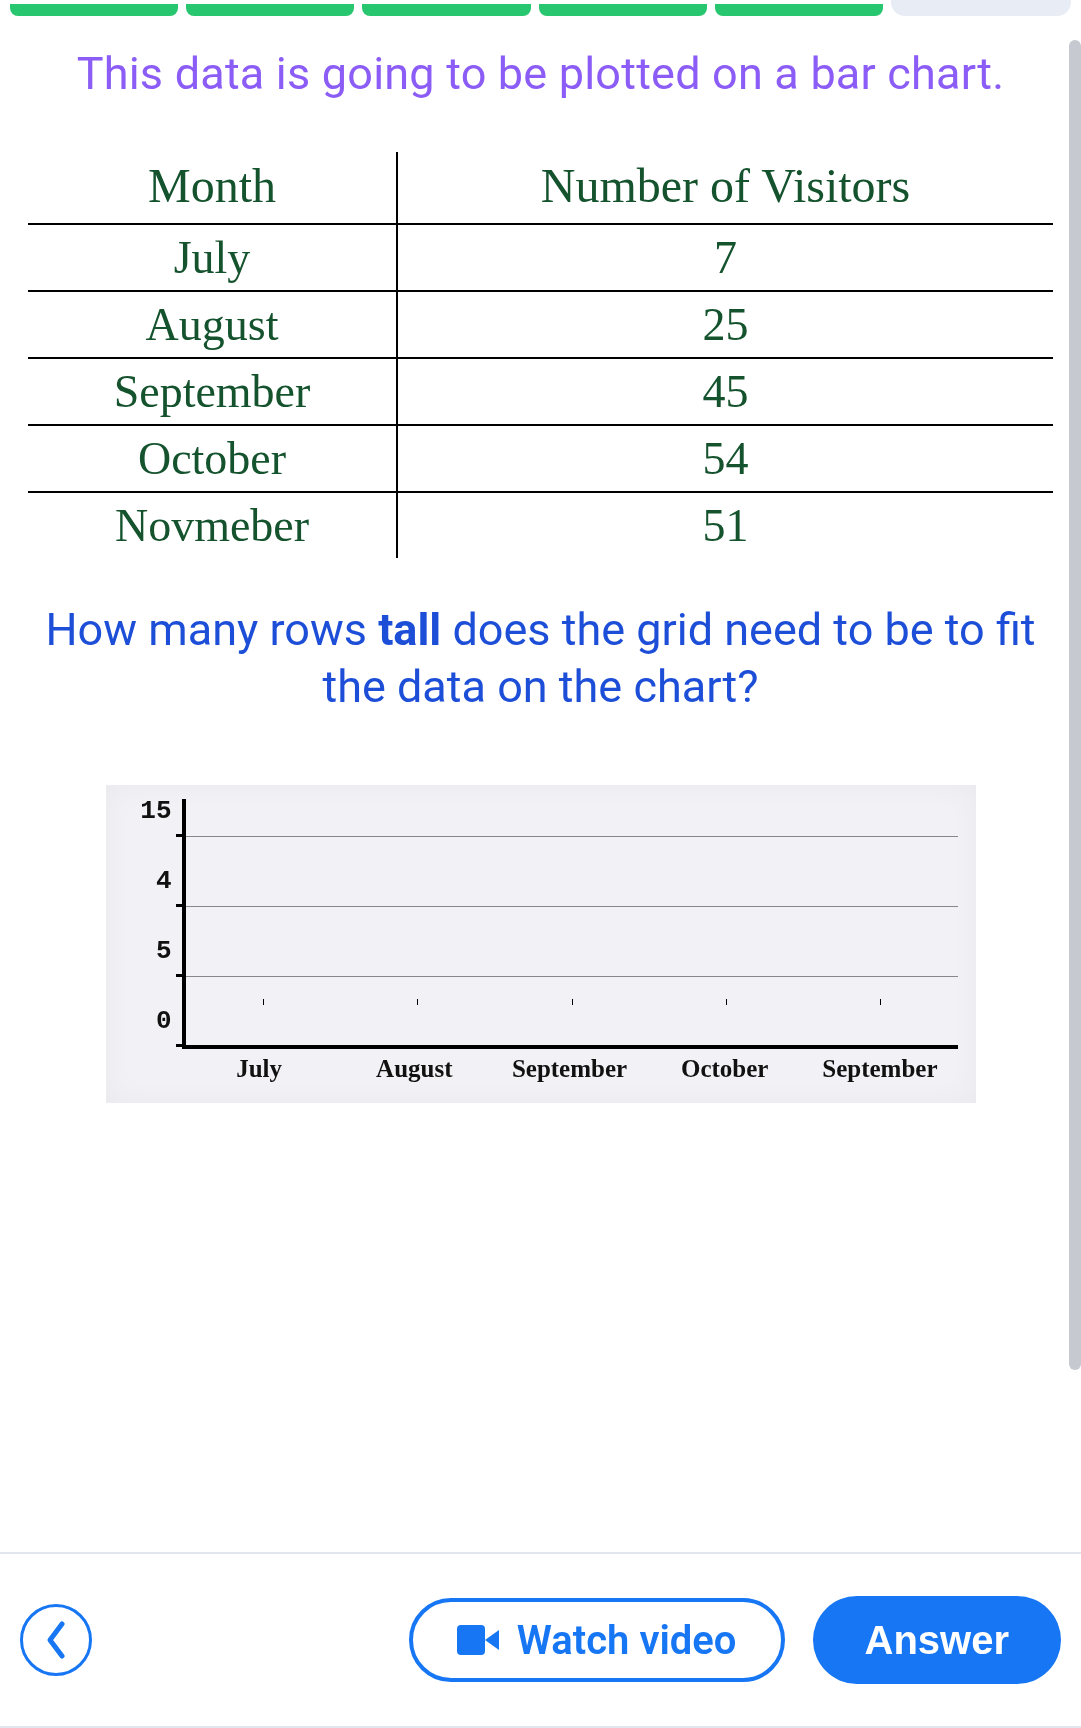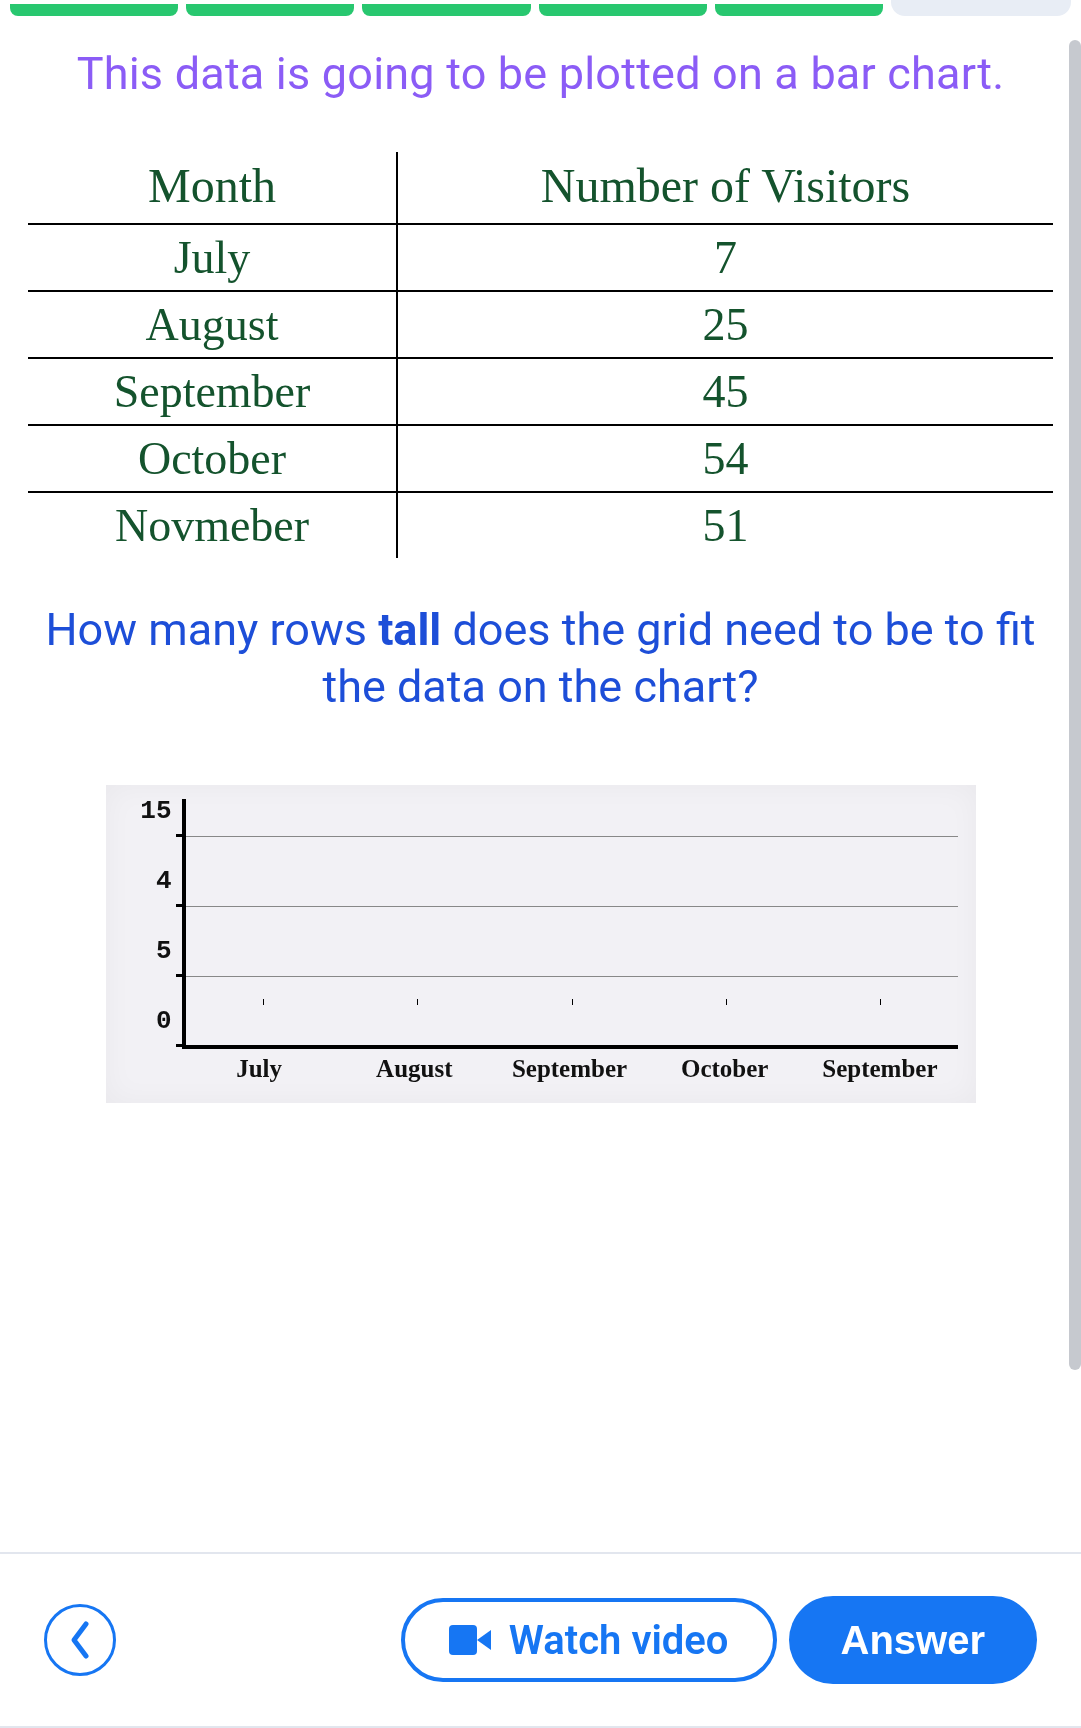--- a/index.html
+++ b/index.html
@@ -160,22 +160,22 @@
   .bottombar {
     position: absolute;
     left: 0; right: 0;
     bottom: 0;
     border-top: 2px solid #e2e6ee;
     border-bottom: 2px solid #e2e6ee;
     background: #fff;
     height: 176px;
     display: flex;
     align-items: center;
-    padding: 0 44px;
-    gap: 12px;
+    padding: 0 20px;
+    gap: 28px;
   }
   .navback {
     width: 72px;
     height: 72px;
     border: 3px solid #1676f3;
     border-radius: 50%;
     display: flex;
     align-items: center;
     justify-content: center;
     color: #1676f3;

